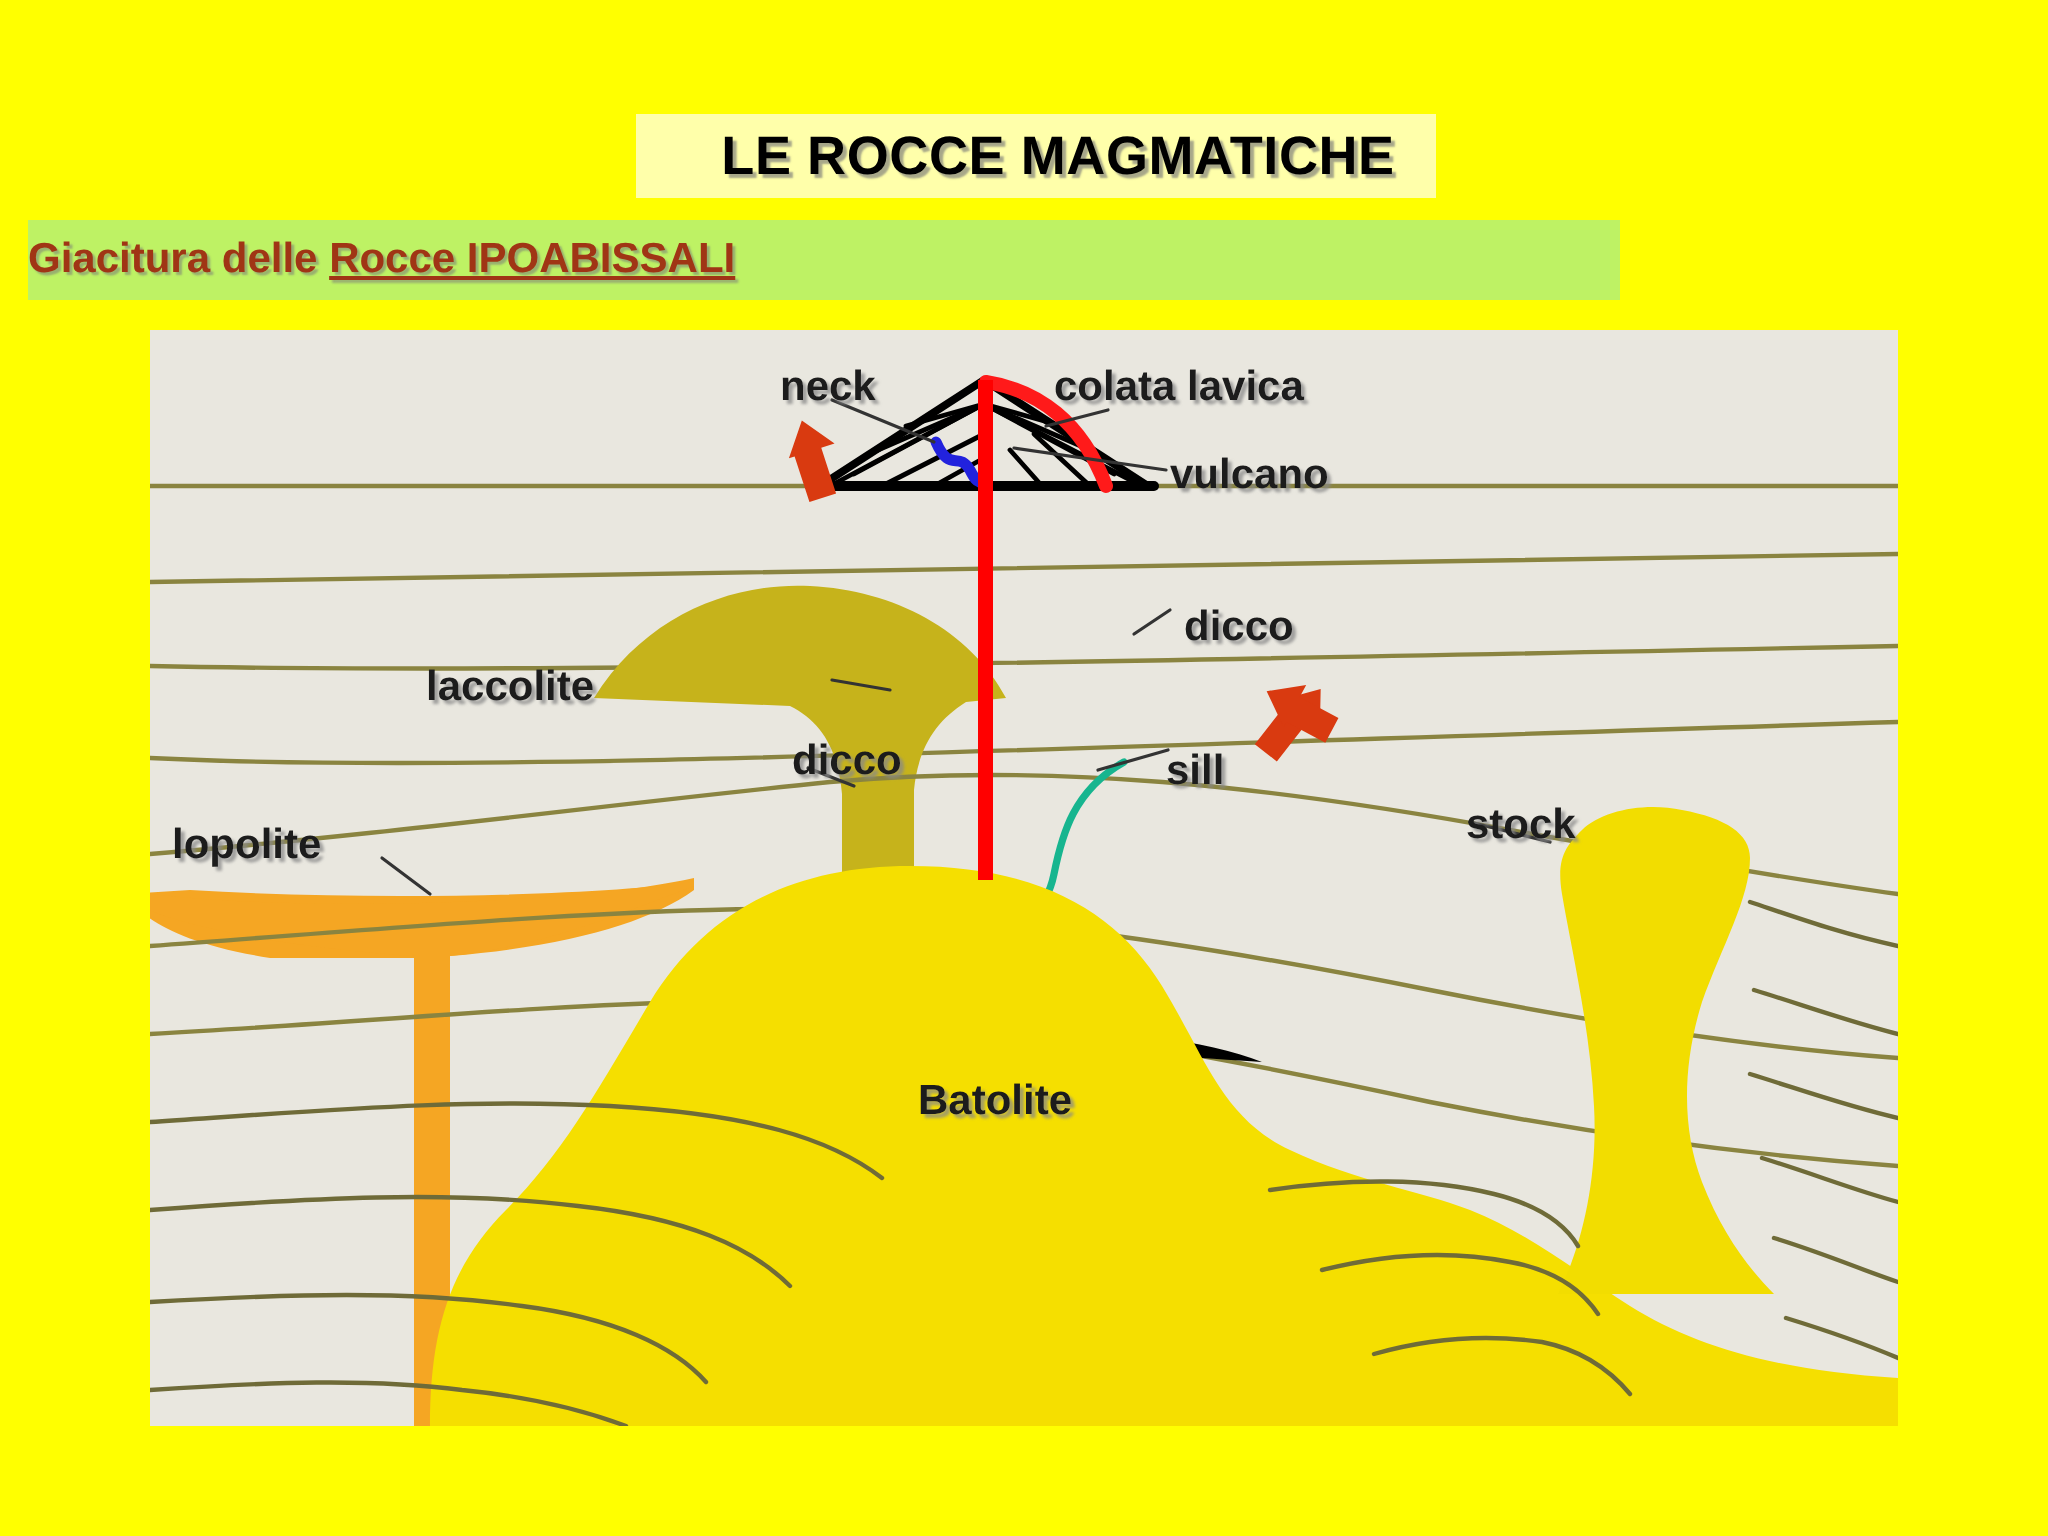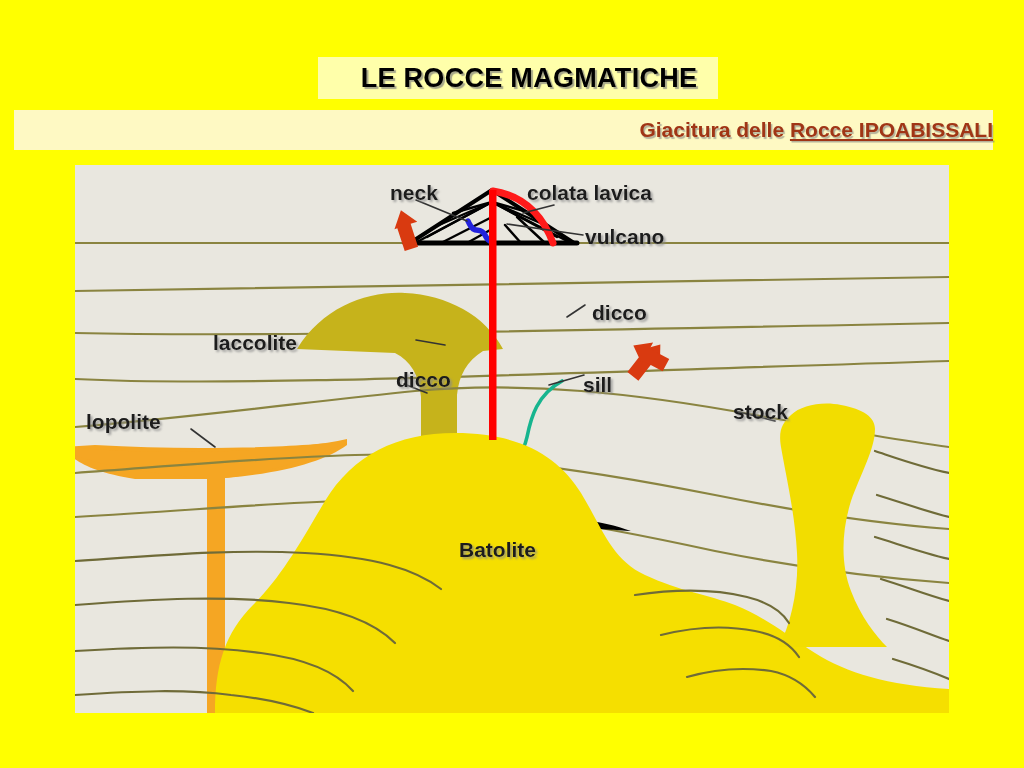--- a/index.html
+++ b/index.html
@@ -41,26 +41,26 @@
     letter-spacing: 0.3px;
     white-space: nowrap;
     text-shadow: 2px 2px 1px rgba(120,120,120,0.65);
     margin-left: 22px;
   }
 
   #subtitle-band {
     position: absolute;
     left: 14px;
     top: 110px;
-    width: 979px;
+    width: 796px;
     height: 40px;
-    background: #fef9c3;
+    background: #bef264;
     display: flex;
     align-items: center;
-    justify-content: flex-end;
+    justify-content: flex-start;
   }
   #subtitle-text {
     font-size: 21px;
     font-weight: bold;
     color: #A03515;
     white-space: nowrap;
     text-shadow: 1.5px 1.5px 1px rgba(120,120,120,0.55);
   }
   #subtitle-text .underlined {
     text-decoration: underline;

